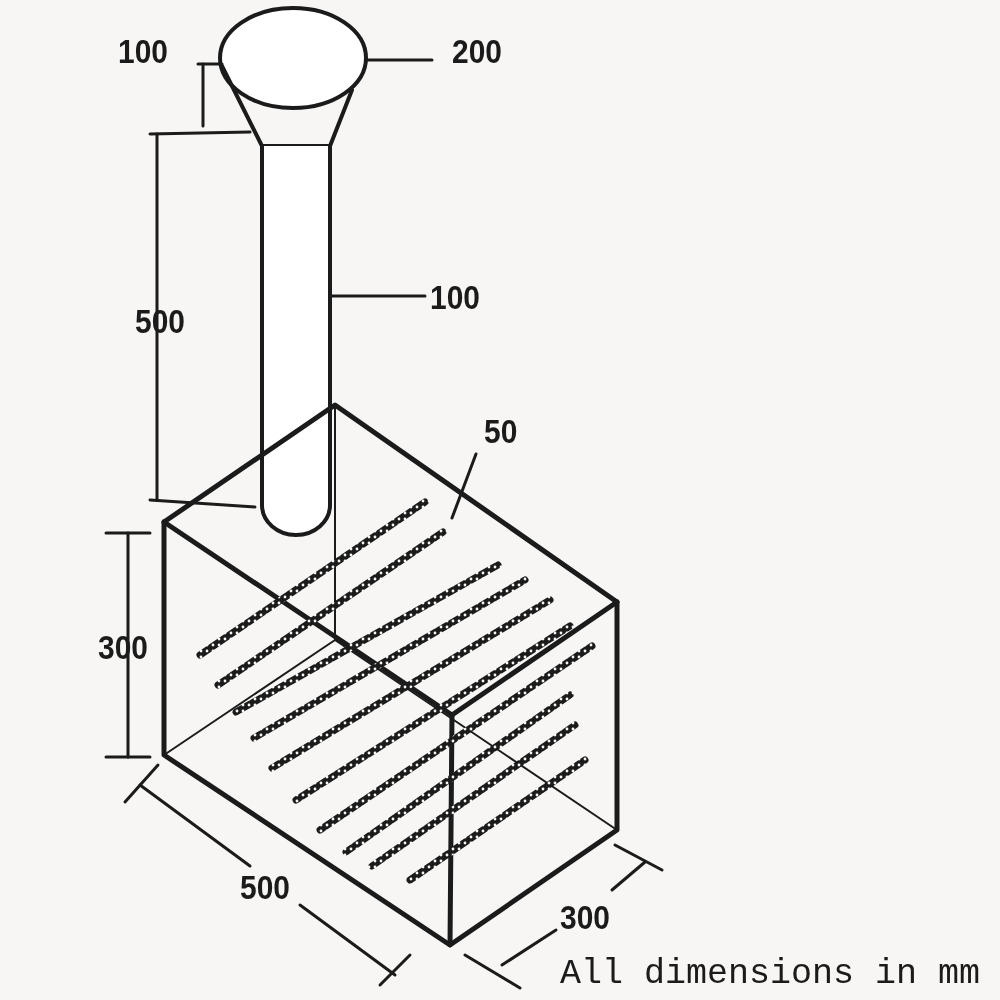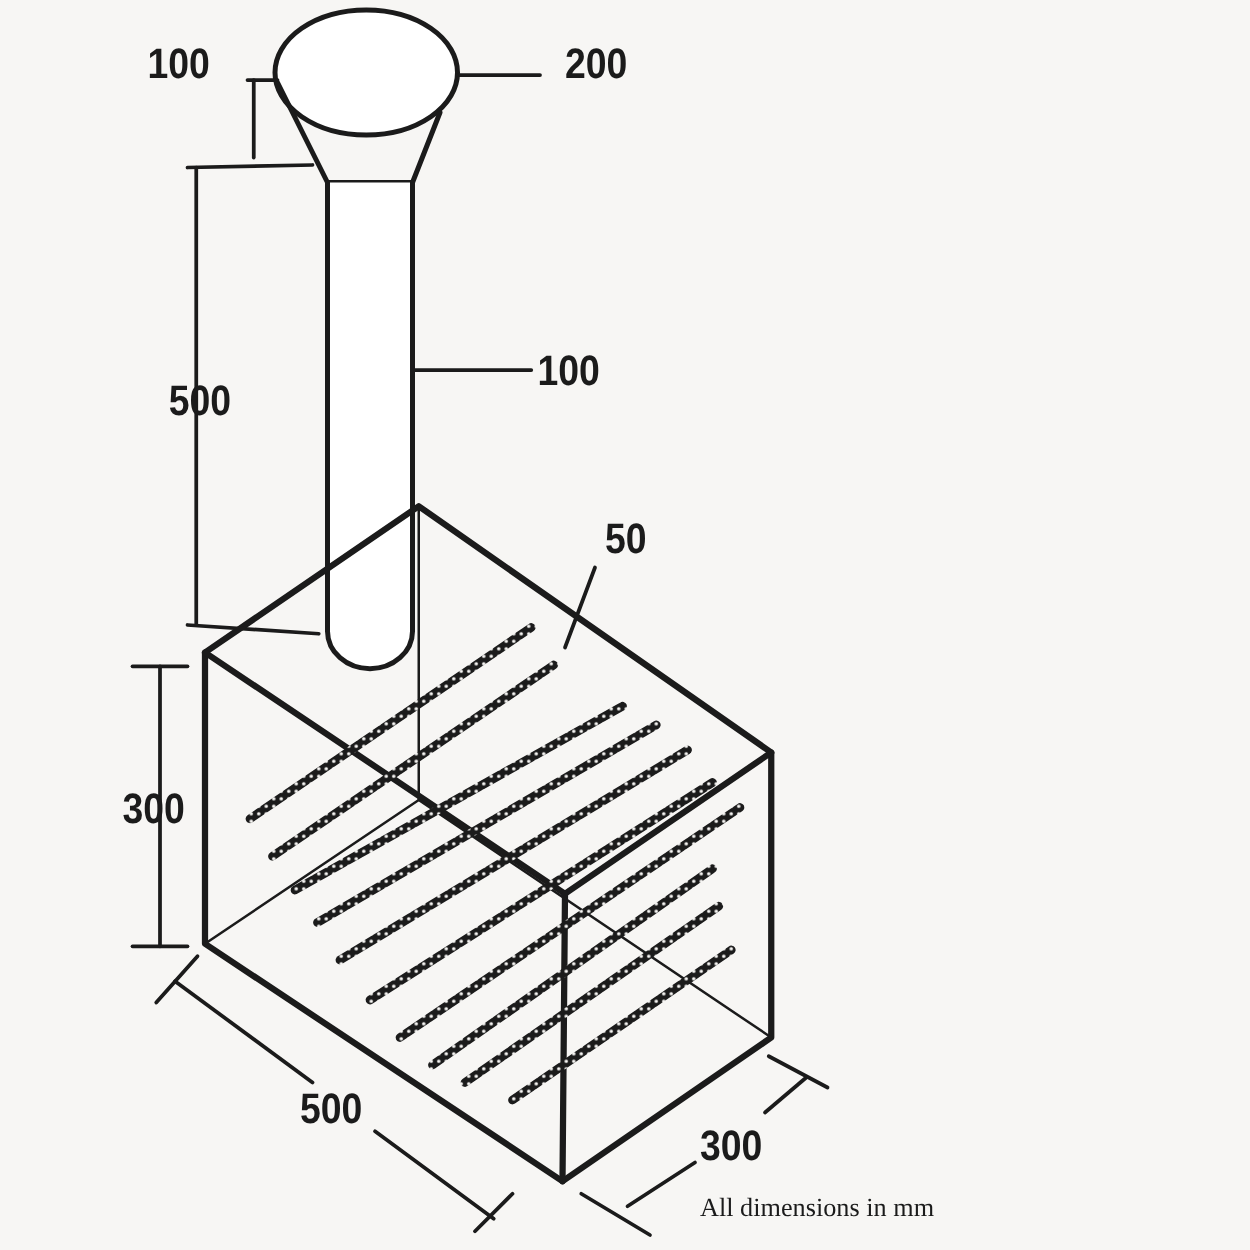--- a/index.html
+++ b/index.html
@@ -1,19 +1,19 @@
 <!DOCTYPE html>
 <html><head>
 <meta charset="utf-8">
 <style>
   html, body { margin: 0; padding: 0; background: #f7f6f4; }
   body { width: 1000px; height: 1000px; position: relative; overflow: hidden; }
   #canvas { position: absolute; left: 0; top: 0; width: 1000px; height: 1000px; }
   .lbl { position: absolute; font-family: "Liberation Sans", sans-serif; font-weight: bold; color: #1b1b1b; font-size: 34px; transform: scaleX(0.88); transform-origin: left top; }
-  .note { position: absolute; font-family: Liberation Serif, serif; color: #1b1b1b; font-size: 21px; }
+  .note { position: absolute; font-family: Liberation Mono, monospace; color: #1b1b1b; font-size: 35px; }
   .ghost { position: absolute; font-family: "Liberation Sans", sans-serif; font-weight: bold; color: rgba(60,60,60,0.07); font-size: 44px; }
 </style>
 </head>
 <body>
 
 <div id="diagram">
   <span class="ghost" style="left:610px;top:120px"></span>
 
   <svg id="canvas" viewBox="0 0 1000 1000">
     <defs>

